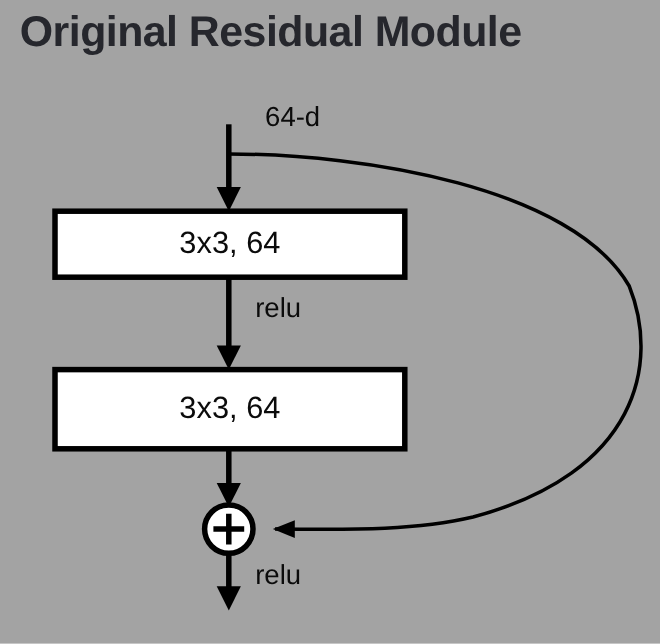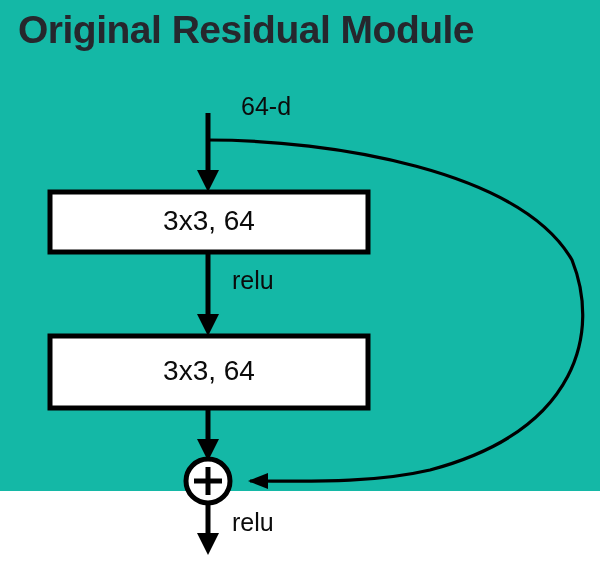--- a/index.html
+++ b/index.html
@@ -9,22 +9,22 @@
   }
   body {
     width: 600px;
     height: 585px;
     overflow: hidden;
     font-family: "Liberation Sans", sans-serif;
   }
   #canvas {
     position: relative;
     width: 600px;
-    height: 491px;
-    background: #14b8a6;
+    height: 585px;
+    background: #a3a3a3;
   }
   .title {
     position: absolute;
     left: 18px;
     top: 8px;
     font-family: "Liberation Sans", sans-serif;
     font-size: 39px;
     font-weight: bold;
     letter-spacing: -0.5px;
     color: #26272d;

